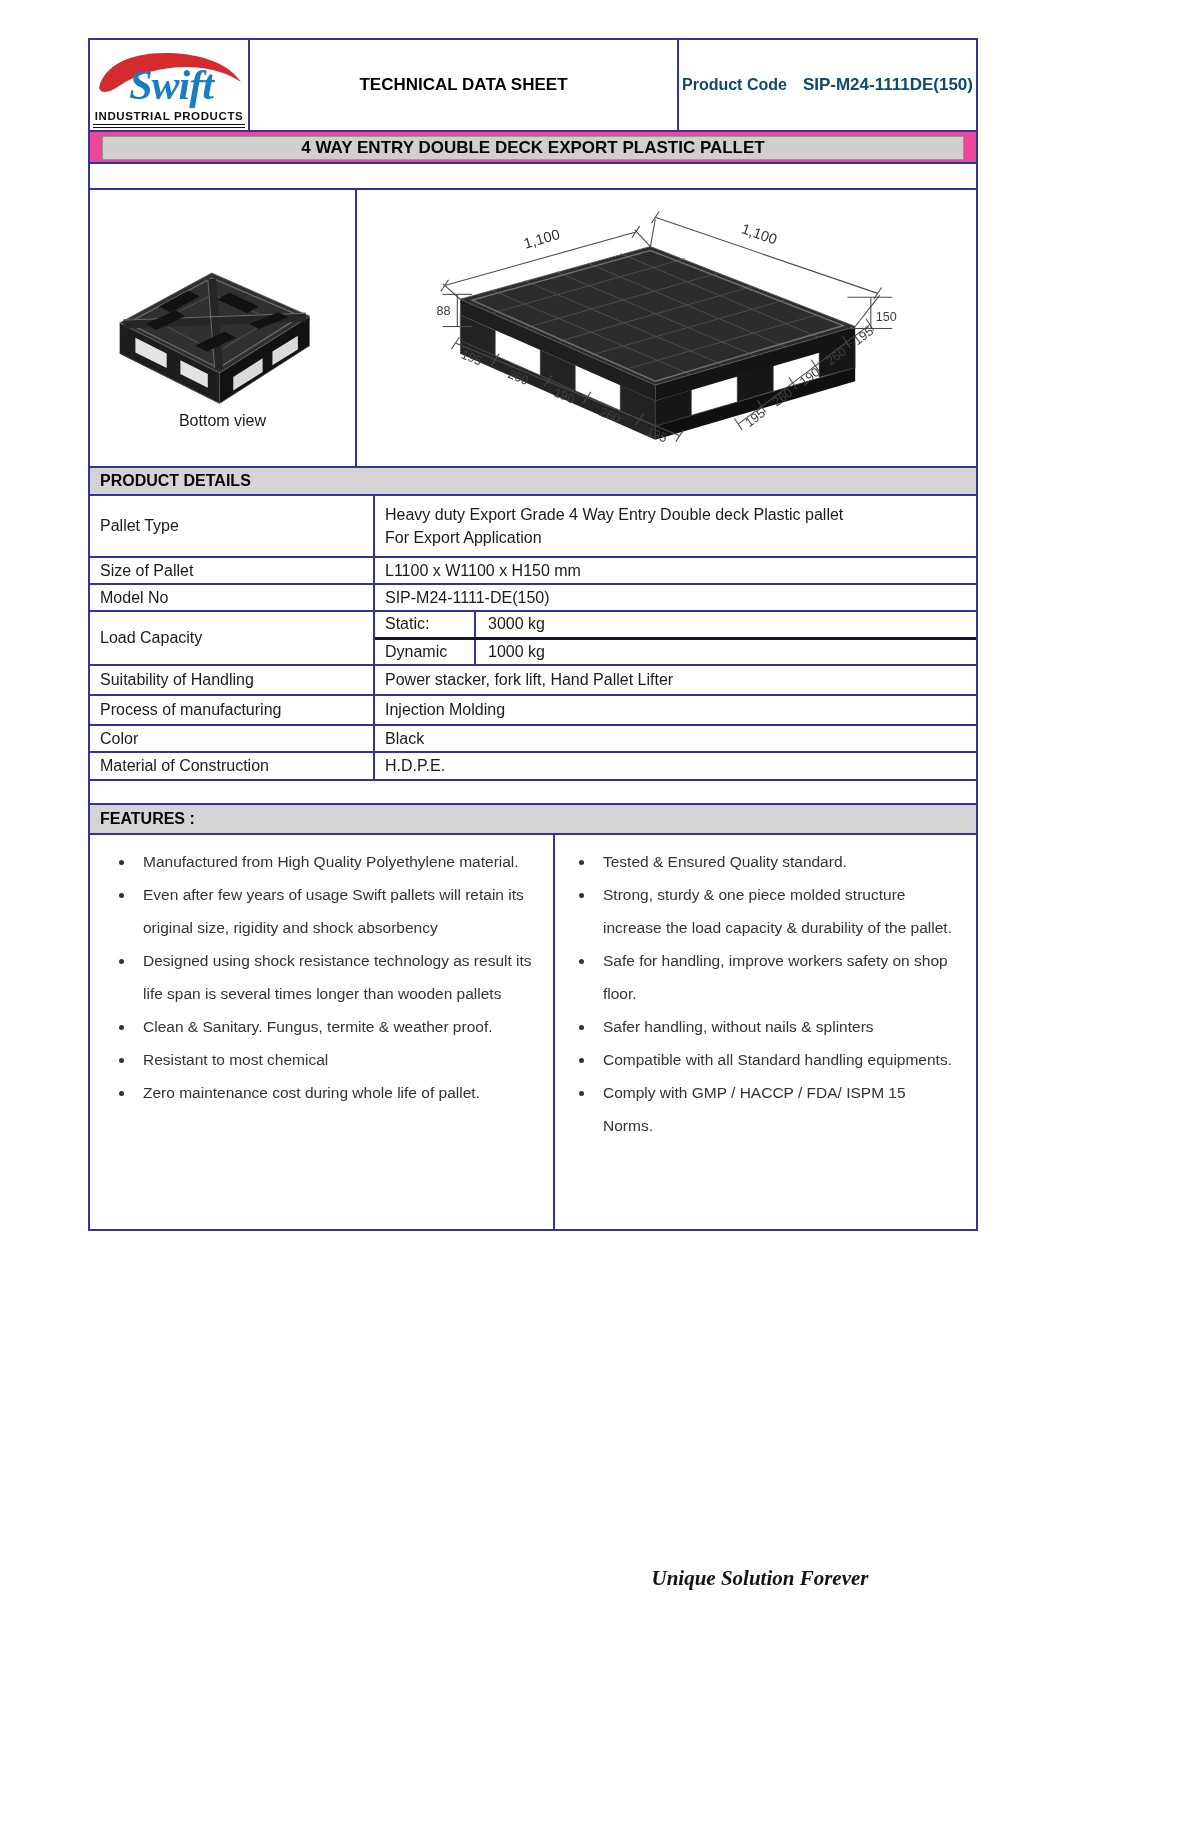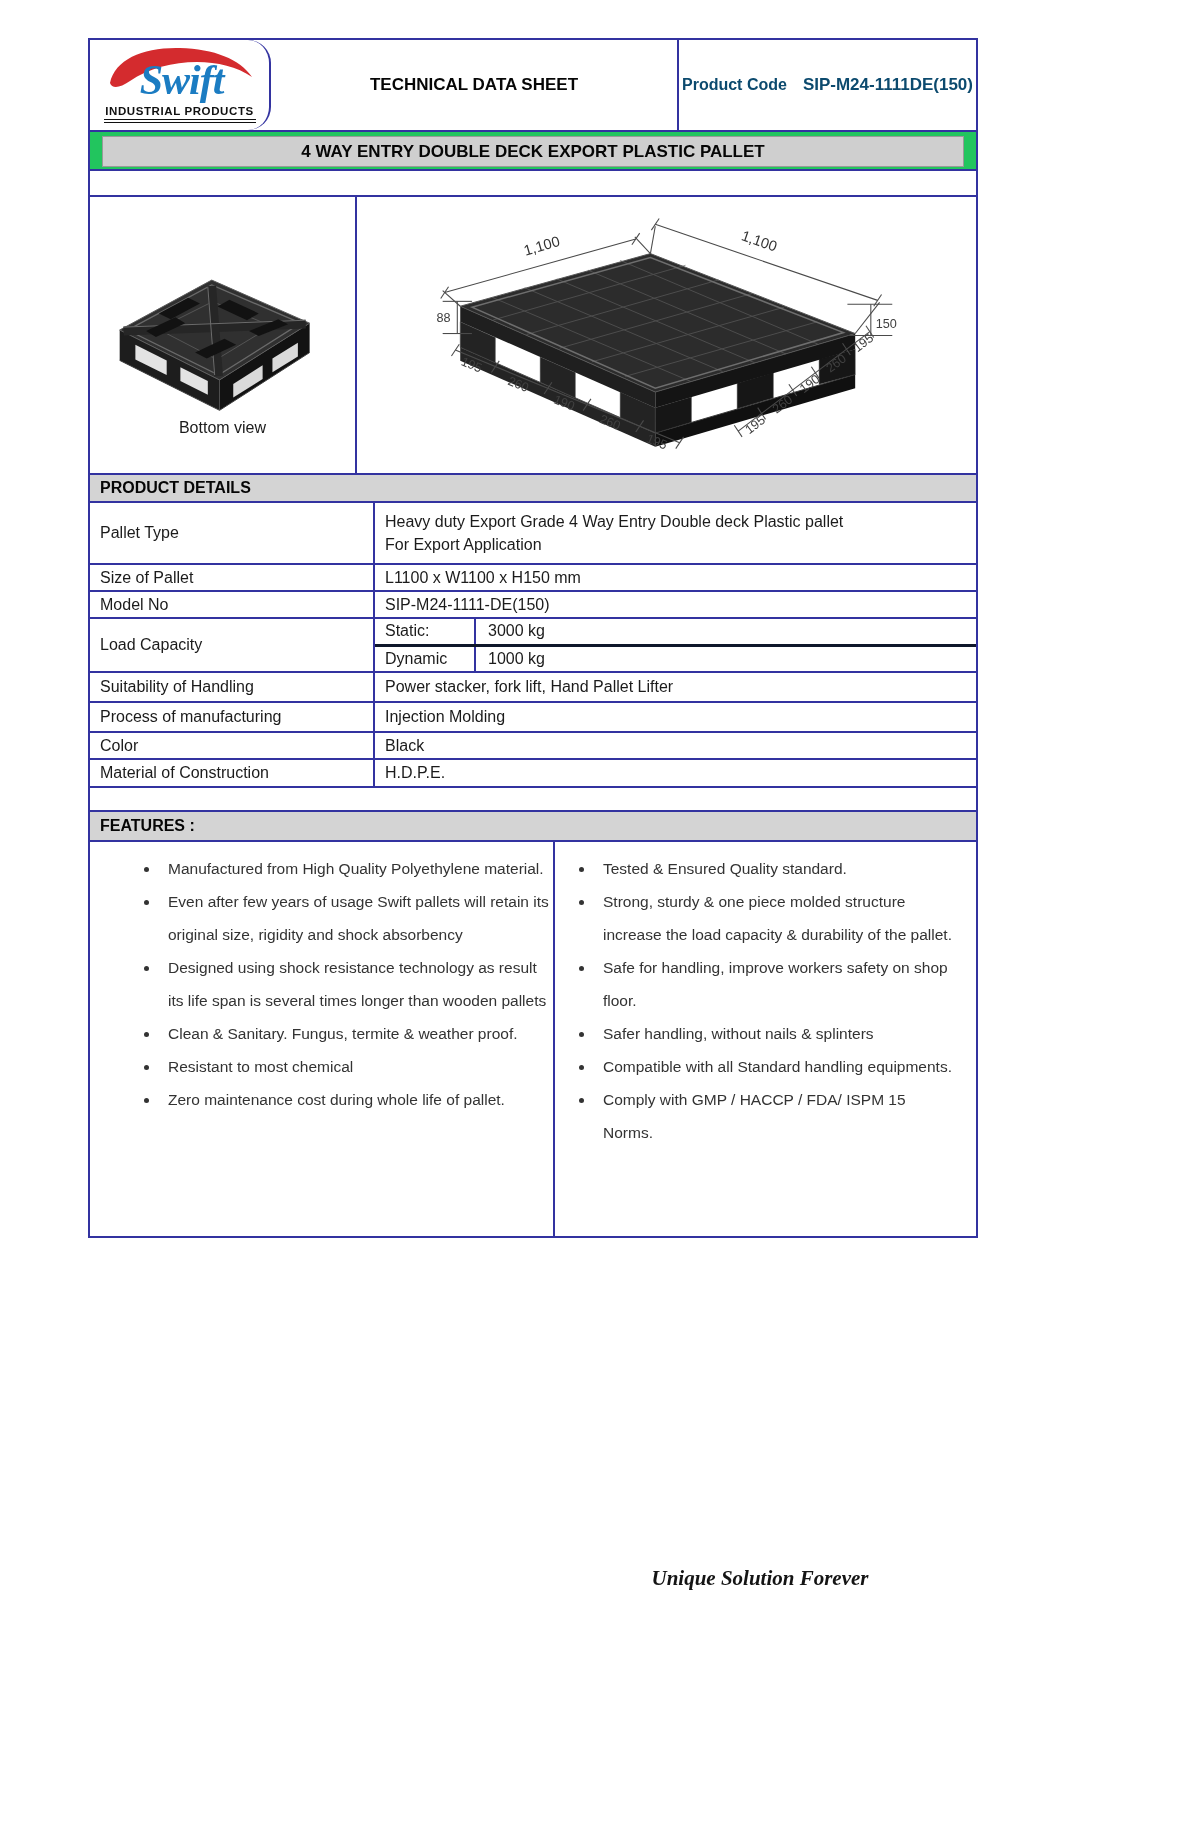--- a/index.html
+++ b/index.html
@@ -10,22 +10,22 @@
   }
   .doc{
     position:absolute;left:88px;top:38px;width:890px;
     border:2px solid #3333a0;box-sizing:border-box;background:#fff;
   }
   .row{border-top:2px solid #3333a0;box-sizing:border-box;}
   .row.first{border-top:none;}
 
   
   .hdr{display:flex;height:90px;}
-  .hdr-logo{width:181px;border-right:2px solid #3333a0;box-sizing:border-box;
-    display:flex;align-items:center;justify-content:center;border-radius:23px;}
+  .hdr-logo{width:160px;border-right:2px solid #3333a0;box-sizing:border-box;
+    display:flex;align-items:flex-end;justify-content:center;}
   .logo{position:relative;width:152px;height:80px;}
   .logo .swoosh{position:absolute;left:2px;top:0;}
   .brand{
     position:absolute;left:8px;top:14px;width:140px;text-align:center;
     font-family:"Liberation Serif", serif;font-style:italic;font-weight:bold;
     font-size:42px;line-height:1;color:#1b7cc2;letter-spacing:-1px;
   }
   .logo-sub{
     position:absolute;left:0;bottom:2px;width:152px;text-align:center;
     font-size:11.5px;font-weight:bold;letter-spacing:.6px;color:#101010;
@@ -33,21 +33,21 @@
   }
   .hdr-title{flex:1;border-right:2px solid #3333a0;box-sizing:border-box;
     display:flex;align-items:center;justify-content:center;
     font-weight:bold;font-size:17px;color:#060606;}
   .hdr-code{width:297px;display:flex;flex-direction:row;align-items:center;
     justify-content:center;gap:16px;font-weight:bold;color:#0c4a6e;}
   .hdr-code .pc-label{font-size:16px;}
   .hdr-code .pc-value{font-size:17px;}
 
   
-  .banner{height:39px;background:#22c55e;padding:4px 12px;box-sizing:border-box;}
+  .banner{height:32px;background:#ec4899;padding:4px 12px;box-sizing:border-box;}
   .banner-inner{height:100%;background:#cfcfcf;border:1px solid #999;
     display:flex;align-items:center;justify-content:center;
     font-weight:bold;font-size:17px;color:#060606;}
 
   .spacer1{height:26px;background:#fff;}
   .spacer2{height:24px;background:#fff;}
 
   
   .gallery{display:flex;height:278px;}
   .g-left{width:267px;border-right:2px solid #3333a0;box-sizing:border-box;position:relative;}
@@ -81,21 +81,21 @@
     padding-left:10px;display:flex;align-items:center;}
   .d-subvalue{flex:1;padding-left:12px;display:flex;align-items:center;border-radius:9px;}
 
   
   .feat{display:flex;height:396px;}
   .f-left{width:465px;border-right:2px solid #3333a0;box-sizing:border-box;}
   .f-right{flex:1;}
   .feat ul{margin:10px 0 0 0;padding-left:45px;}
   .f-right ul{padding-left:40px;}
   .feat li{font-size:15.5px;line-height:33px;color:#333;padding-left:8px;}
-  .f-left li{max-width:392px;margin-left:25px;}
+  .f-left li{max-width:392px;}
   .f-right li{max-width:352px;}
 
   
   .slogan{position:absolute;left:560px;top:1566px;width:400px;text-align:center;
     font-family:"Liberation Serif", serif;font-style:italic;font-weight:bold;
     font-size:21px;color:#141414;}
 </style>
 </head>
 <body>
 

